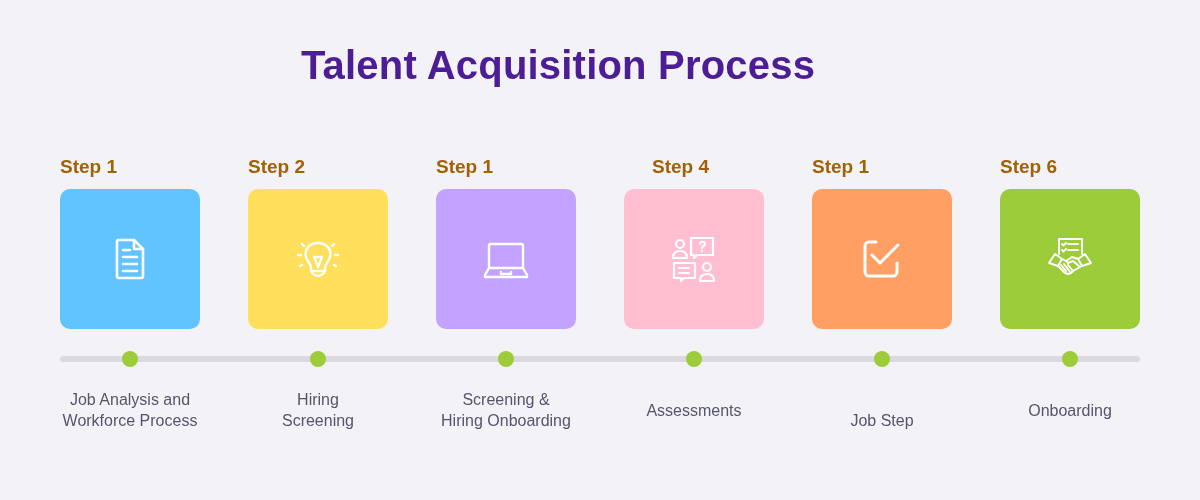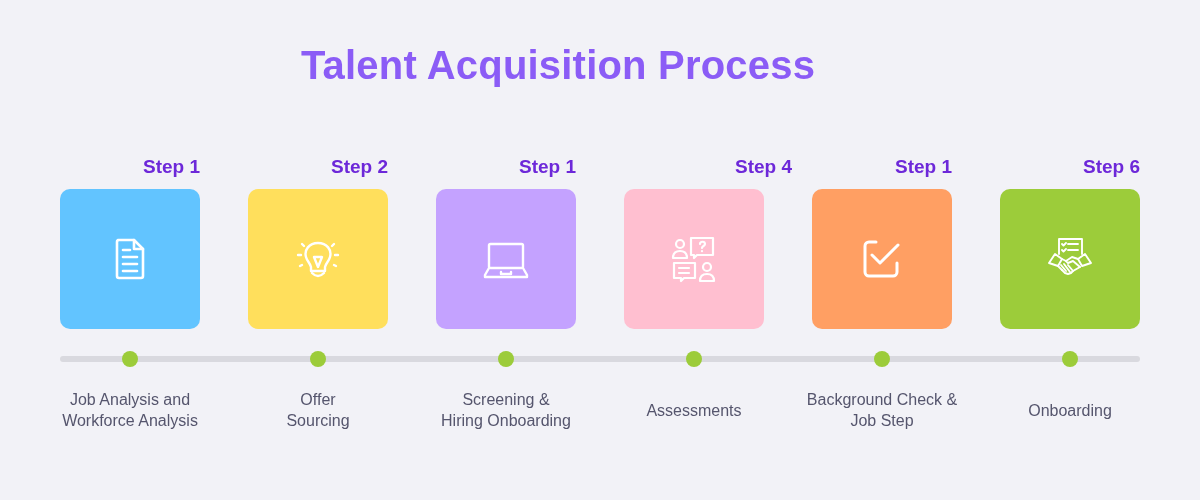--- a/index.html
+++ b/index.html
@@ -15,32 +15,32 @@
       font-family: "Liberation Sans", "DejaVu Sans", sans-serif;
     }
     .title {
       position: absolute;
       left: 0;
       top: 40px;
       width: 1116px;
       text-align: center;
       font-size: 40px;
       font-weight: bold;
-      color: #8b5cf6;
+      color: #4c1d95;
       letter-spacing: 0.2px;
       line-height: 50px;
     }
     .step-label {
       position: absolute;
       width: 140px;
-      text-align: right;
+      text-align: left;
       top: 155px;
       font-size: 19px;
       font-weight: bold;
-      color: #6d28d9;
+      color: #a16207;
       line-height: 24px;
     }
     .card {
       position: absolute;
       top: 189px;
       width: 140px;
       height: 140px;
       border-radius: 10px;
       display: flex;
       align-items: center;
@@ -166,29 +166,29 @@
 
 <div class="track"></div>
 <div class="dot" style="left:122px"></div>
 <div class="dot" style="left:310px"></div>
 <div class="dot" style="left:498px"></div>
 <div class="dot" style="left:686px"></div>
 <div class="dot" style="left:874px"></div>
 <div class="dot" style="left:1062px"></div>
 
 <div class="desc" style="left:36px">
-  <div><span>Job Analysis and</span><br><span>Workforce Analysis</span></div>
+  <div><span>Job Analysis and</span><br><span>Workforce Process</span></div>
 </div>
 <div class="desc" style="left:224px">
-  <div><span>Offer</span><br><span>Sourcing</span></div>
+  <div><span>Hiring</span><br><span>Screening</span></div>
 </div>
 <div class="desc" style="left:412px">
   <div><span>Screening &amp;</span><br><span>Hiring Onboarding</span></div>
 </div>
 <div class="desc" style="left:600px">
   <div><span>Assessments</span></div>
 </div>
 <div class="desc" style="left:788px">
-  <div><span>Background Check &amp;</span><br><span>Job Step</span></div>
+  <div><br><span>Job Step</span></div>
 </div>
 <div class="desc" style="left:976px">
   <div><span>Onboarding</span></div>
 </div>
 
 </body></html>

